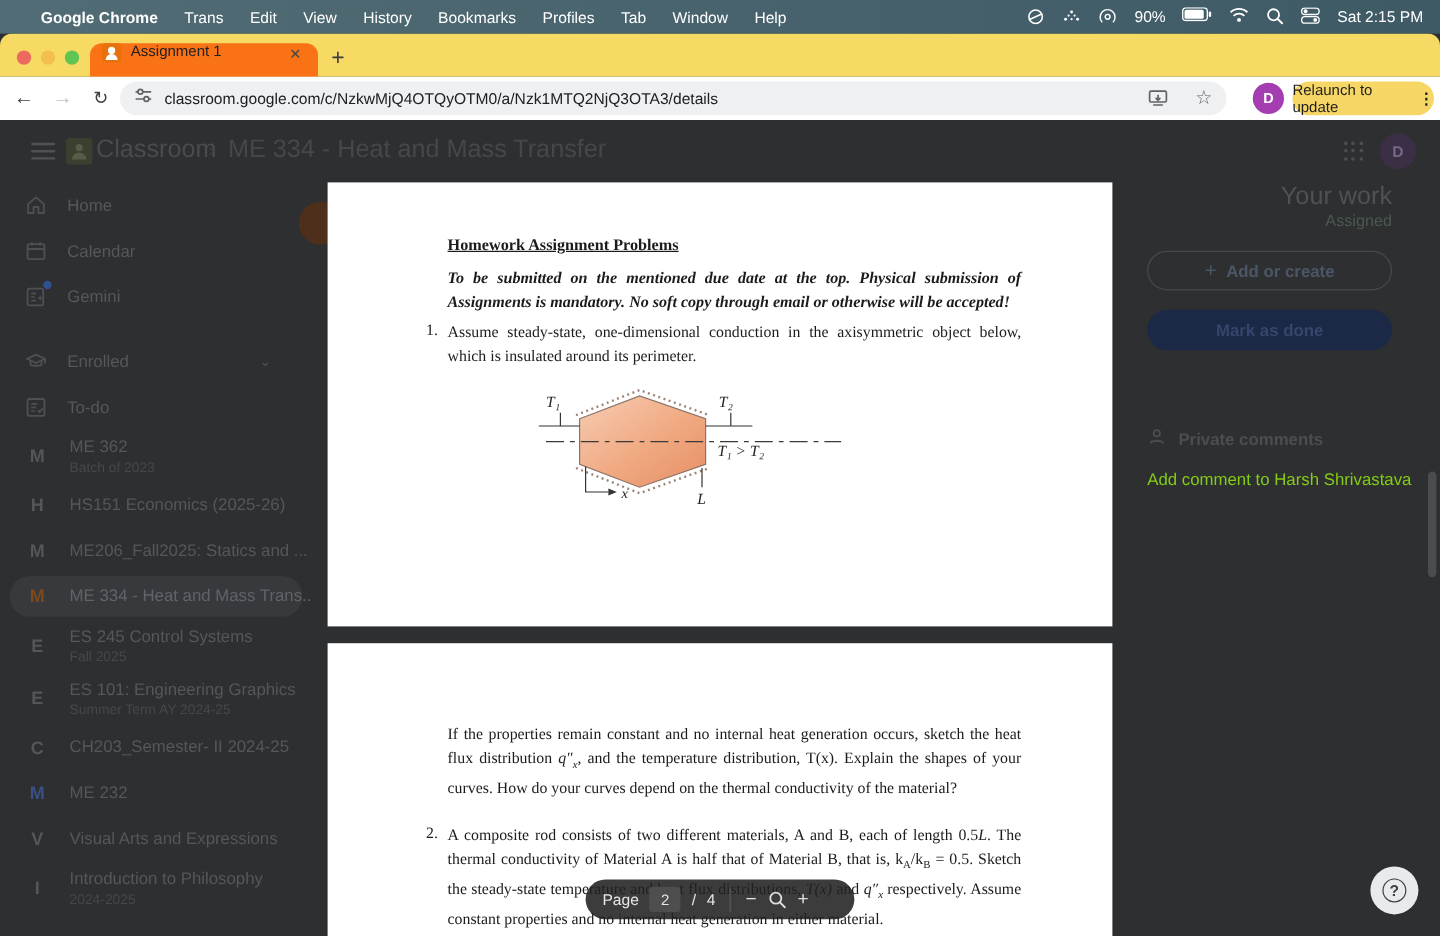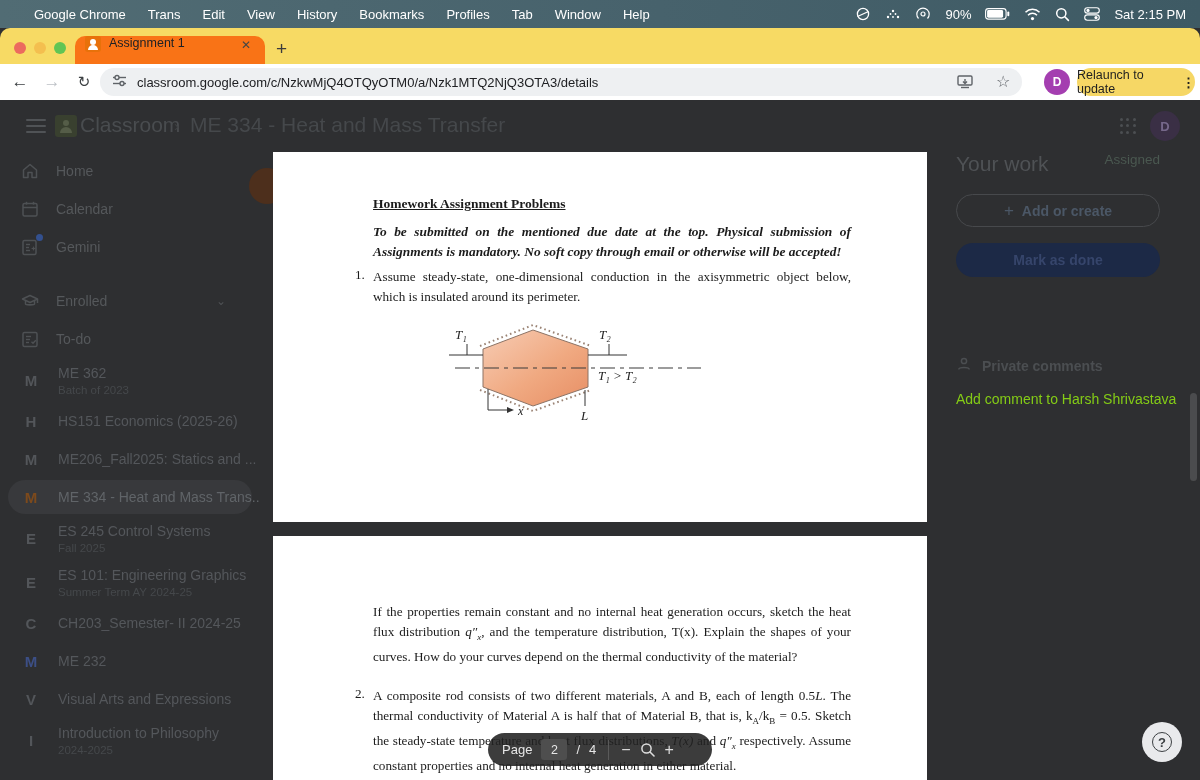--- a/index.html
+++ b/index.html
@@ -5,25 +5,25 @@
   * { margin:0; padding:0; box-sizing:border-box; }
   html,body { background:#1c1c1e; }
   body { font-family:"Liberation Sans", sans-serif; }
   .screen { position:relative; width:1200px; height:780px; overflow:hidden; background:#2e2f31; }
 
   
   .menubar { position:absolute; left:0; top:0; width:1200px; height:28px;
     background:linear-gradient(90deg,#516c74 0%,#47626c 55%,#3e5a64 100%);
     display:flex; align-items:center; color:#fff; font-size:13px; padding:0 14px; z-index:60; }
   .menubar .apple { font-size:14px; margin-right:20px; }
-  .menubar .appname { font-weight:normal; margin-right:22px; }
+  .menubar .appname { font-weight:bold; margin-right:22px; }
   .menubar .menus { display:flex; gap:22px; }
   .menubar .menu-item { cursor:default; }
   .menubar .spacer { flex:1; }
-  .menubar .status { display:flex; align-items:center; gap:14px; }
+  .menubar .status { display:flex; align-items:flex-start; gap:14px; }
   .menubar svg { display:block; }
   .menubar .clock { font-size:13px; }
 
   
   .tabbar { position:absolute; left:0; top:28px; width:1200px; height:36px;
     background:#f7da64; border-radius:10px 10px 0 0; z-index:55; }
   .traffic { position:absolute; top:14px; display:flex; gap:8px; left:14px; }
   .traffic span { width:12px; height:12px; border-radius:50%; display:block; }
   .tl-red { background:#ec6a5e; } .tl-yellow { background:#f4bf4f; } .tl-green { background:#61c554; }
   .tab { position:absolute; left:75px; top:8px; width:190px; height:28px; background:#f97316;
@@ -116,21 +116,21 @@
 
   
   .pdf-toolbar { position:absolute; left:488px; top:633px; width:224px; height:33px; background:rgba(33,33,33,0.88);
     border-radius:17px; z-index:5; display:flex; align-items:center; padding:0 14px; gap:9px; color:#e6e6e6; font-size:13px; }
   .pt-pagebox { width:26px; height:21px; background:#4e4e4e; border-radius:3px; display:flex; align-items:center; justify-content:center; font-size:12.5px; }
   .pt-sep { width:1px; height:20px; background:#5a5a5a; margin:0 3px; }
   .pt-btn { font-size:16px; color:#dedede; display:flex; align-items:center; }
 
   
   .your-work { position:absolute; left:956px; top:52px; width:204px; }
-  .yw-head { display:flex; align-items:flex-start; }
+  .yw-head { display:flex; align-items:flex-end;flex-direction:column; }
   .yw-title { font-size:21px; color:#4f5255; }
   .yw-status { margin-left:auto; font-size:13.5px; color:#4a5850; }
   .yw-add { margin-top:18px; height:33px; border:1px solid #47494c; border-radius:17px;
     display:flex; align-items:center; justify-content:center; gap:8px; color:#4b5766; font-size:14px; font-weight:bold; }
   .yw-add .plus { font-size:17px; font-weight:normal; }
   .yw-done { margin-top:16px; height:34px; background:#1c2946; border-radius:17px;
     display:flex; align-items:center; justify-content:center; color:#36456b; font-size:14px; font-weight:bold; }
   .yw-comments { position:absolute; left:956px; top:256px; width:230px; }
   .pc-head { display:flex; align-items:center; gap:10px; color:#4b4e51; font-size:14px; font-weight:bold; }
   .pc-link { margin-top:16px; color:#84cc16; font-size:14px; }

